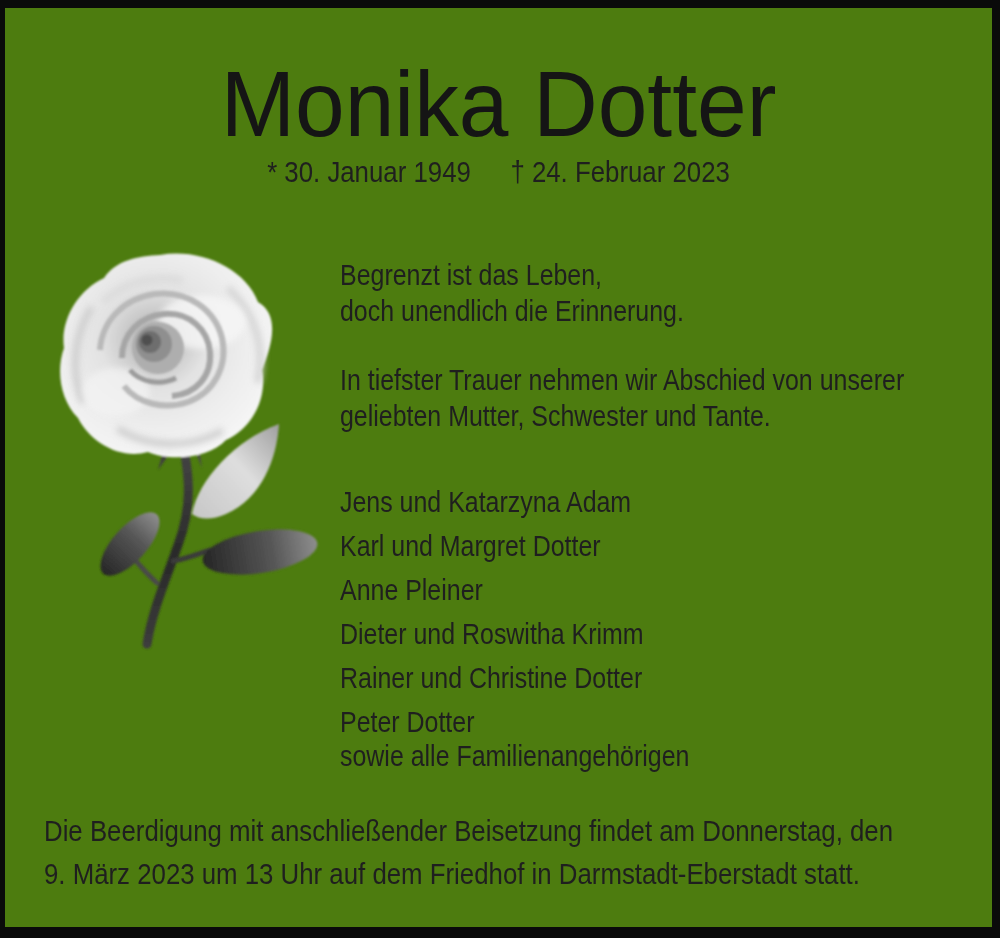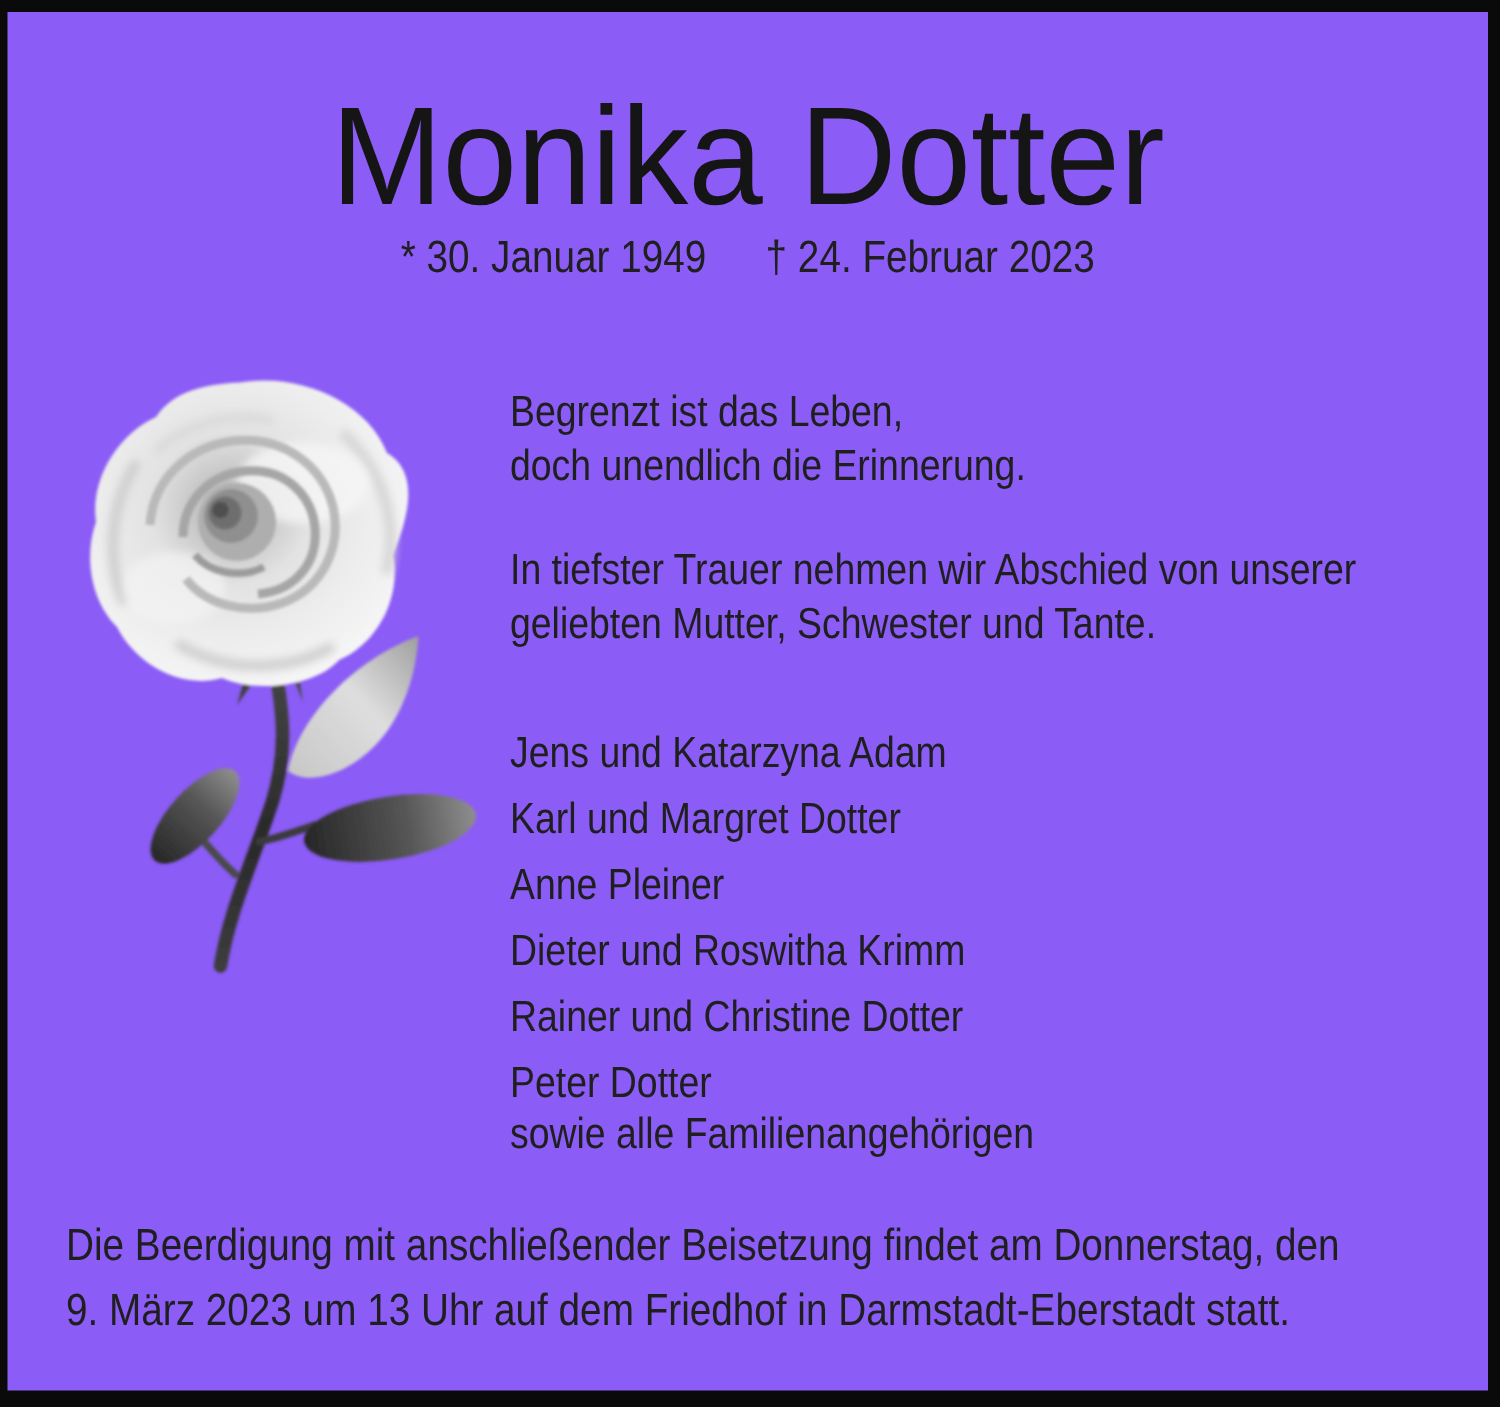--- a/index.html
+++ b/index.html
@@ -6,21 +6,21 @@
     margin: 0;
     padding: 0;
     background: #ffffff;
     font-family: "Liberation Sans", "DejaVu Sans", sans-serif;
   }
   .page {
     position: relative;
     width: 1000px;
     height: 938px;
     box-sizing: border-box;
-    background: #8b5cf6;
+    background: #4d7c0f;
     border-style: solid;
     border-color: #0a0a0a;
     border-top-width: 8px;
     border-right-width: 8px;
     border-bottom-width: 11px;
     border-left-width: 5px;
     overflow: hidden;
     color: #1f1f1f;
   }
   .abs { position: absolute; }

